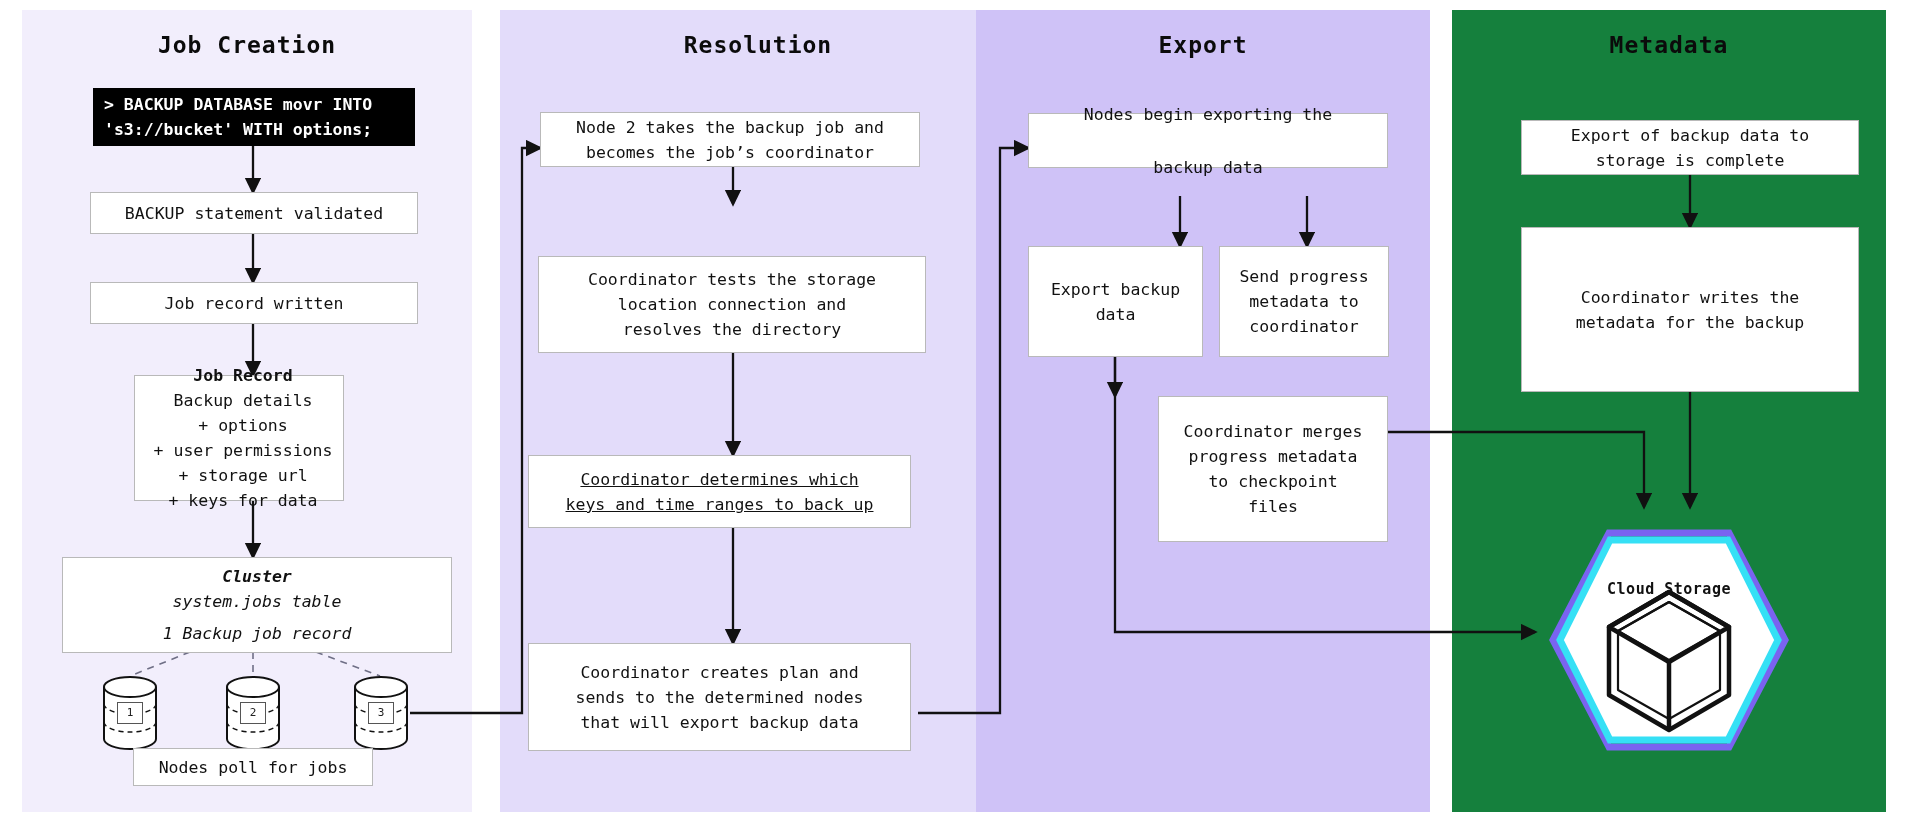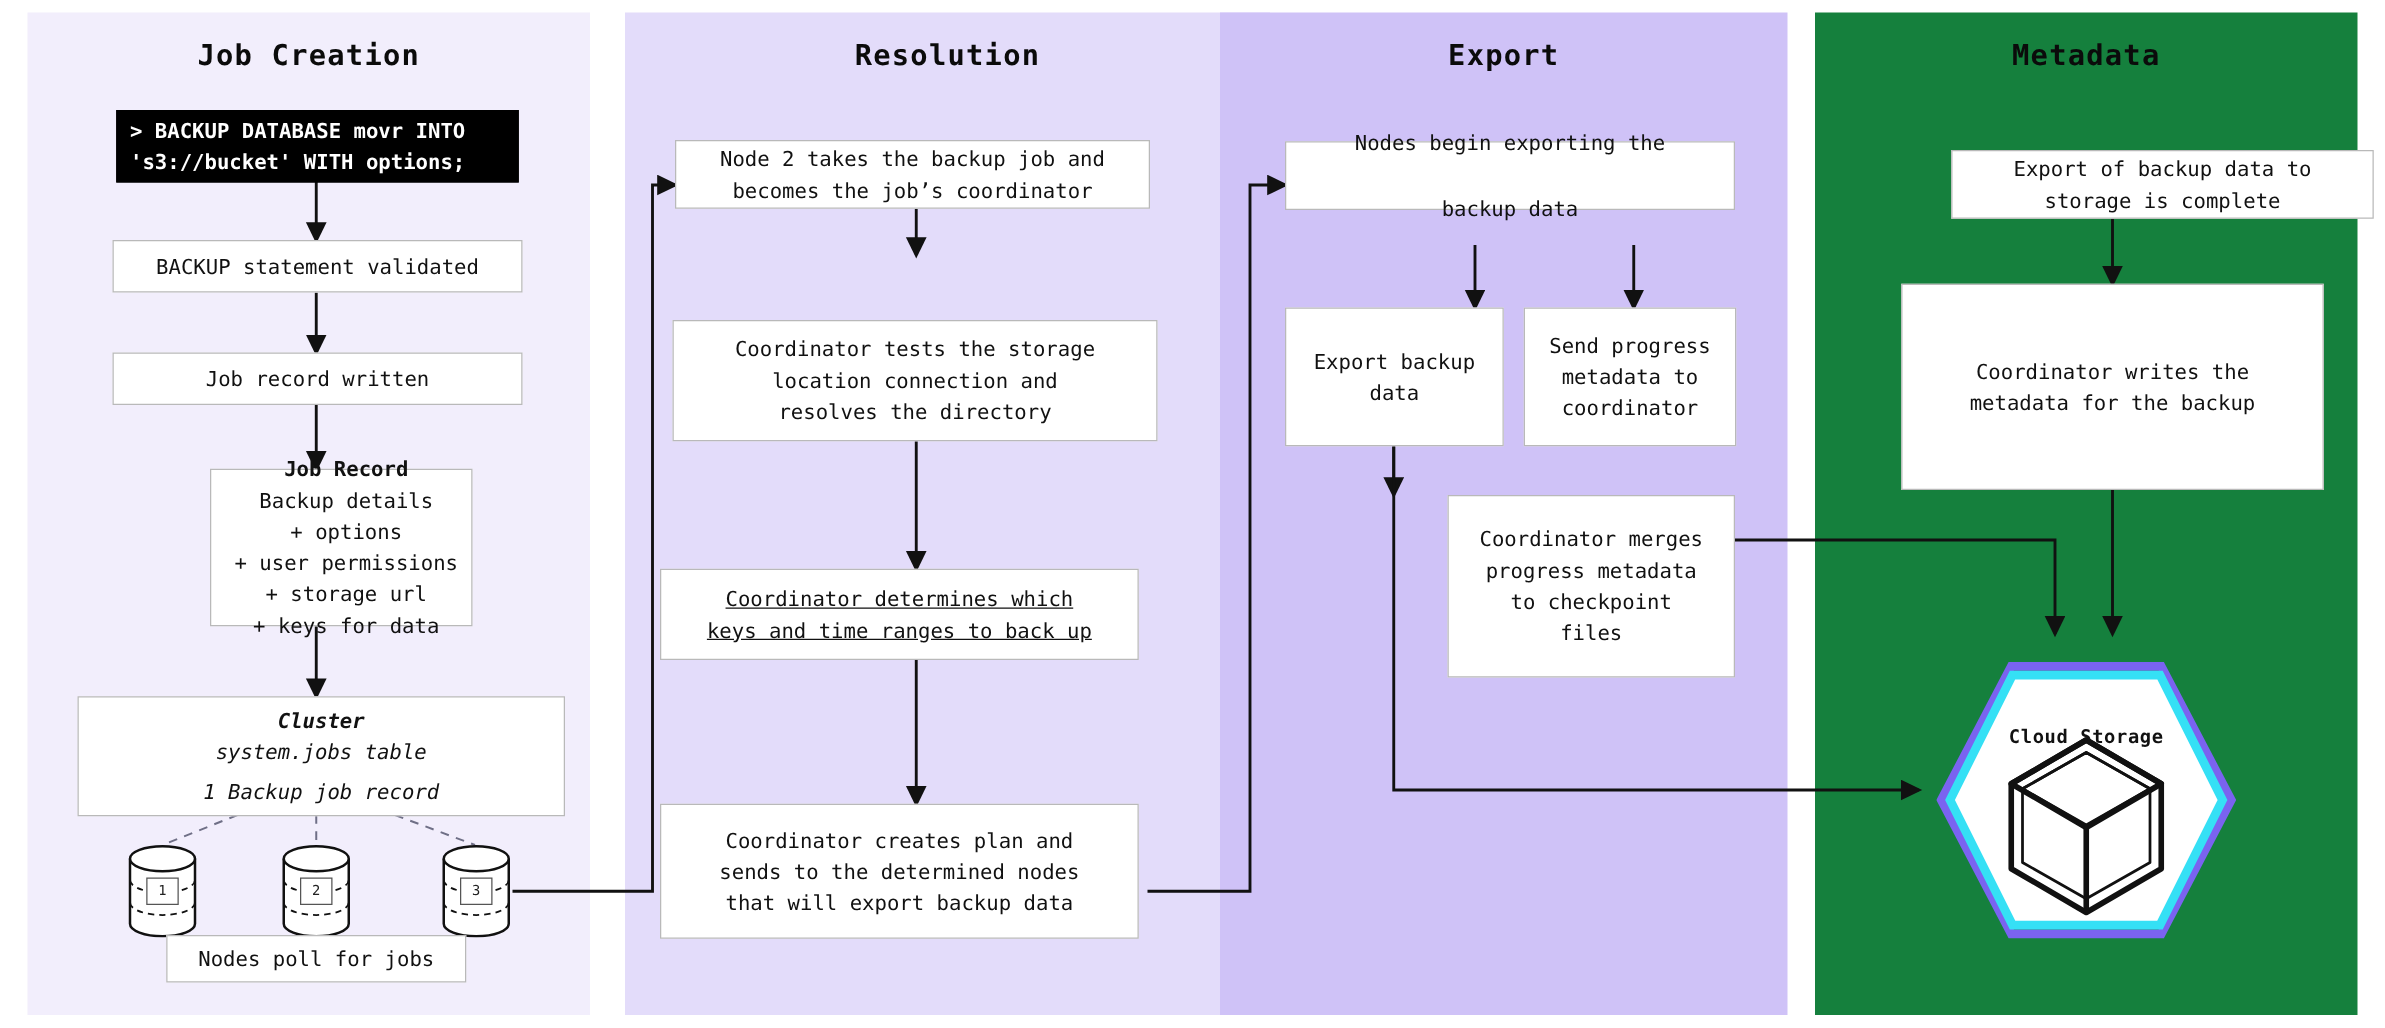--- a/index.html
+++ b/index.html
@@ -126,21 +126,21 @@
   </div>
 
   <div class="node" style="left:90px;top:192px;width:328px;height:42px;">
     <span class="ln">BACKUP statement validated</span>
   </div>
 
   <div class="node" style="left:90px;top:282px;width:328px;height:42px;">
     <span class="ln">Job record written</span>
   </div>
 
-  <div class="node" style="left:168px;top:375px;width:210px;height:126px;padding-left:16px;">
+  <div class="node" style="left:134px;top:375px;width:210px;height:126px;padding-left:16px;">
     <span class="ln hd">Job Record</span>
     <span class="ln">Backup details</span>
     <span class="ln">+ options</span>
     <span class="ln">+ user permissions</span>
     <span class="ln">+ storage url</span>
     <span class="ln">+ keys for data</span>
   </div>
 
   <div class="node" id="n-cluster" style="left:62px;top:557px;width:390px;height:96px;">
     <span class="ln hd">Cluster</span>
@@ -231,21 +231,21 @@
     <span class="ln">coordinator</span>
   </div>
 
   <div class="node" style="left:1158px;top:396px;width:230px;height:146px;">
     <span class="ln">Coordinator merges</span>
     <span class="ln">progress metadata</span>
     <span class="ln">to checkpoint</span>
     <span class="ln">files</span>
   </div>
 
-  <div class="node" style="left:1521px;top:120px;width:338px;height:55px;margin-left:40px;">
+  <div class="node" style="left:1521px;top:120px;width:338px;height:55px;">
     <span class="ln">Export of backup data to</span>
     <span class="ln">storage is complete</span>
   </div>
 
   <div class="node" style="left:1521px;top:227px;width:338px;height:165px;">
     <span class="ln">Coordinator writes the</span>
     <span class="ln">metadata for the backup</span>
   </div>
 
   <div id="hex">

